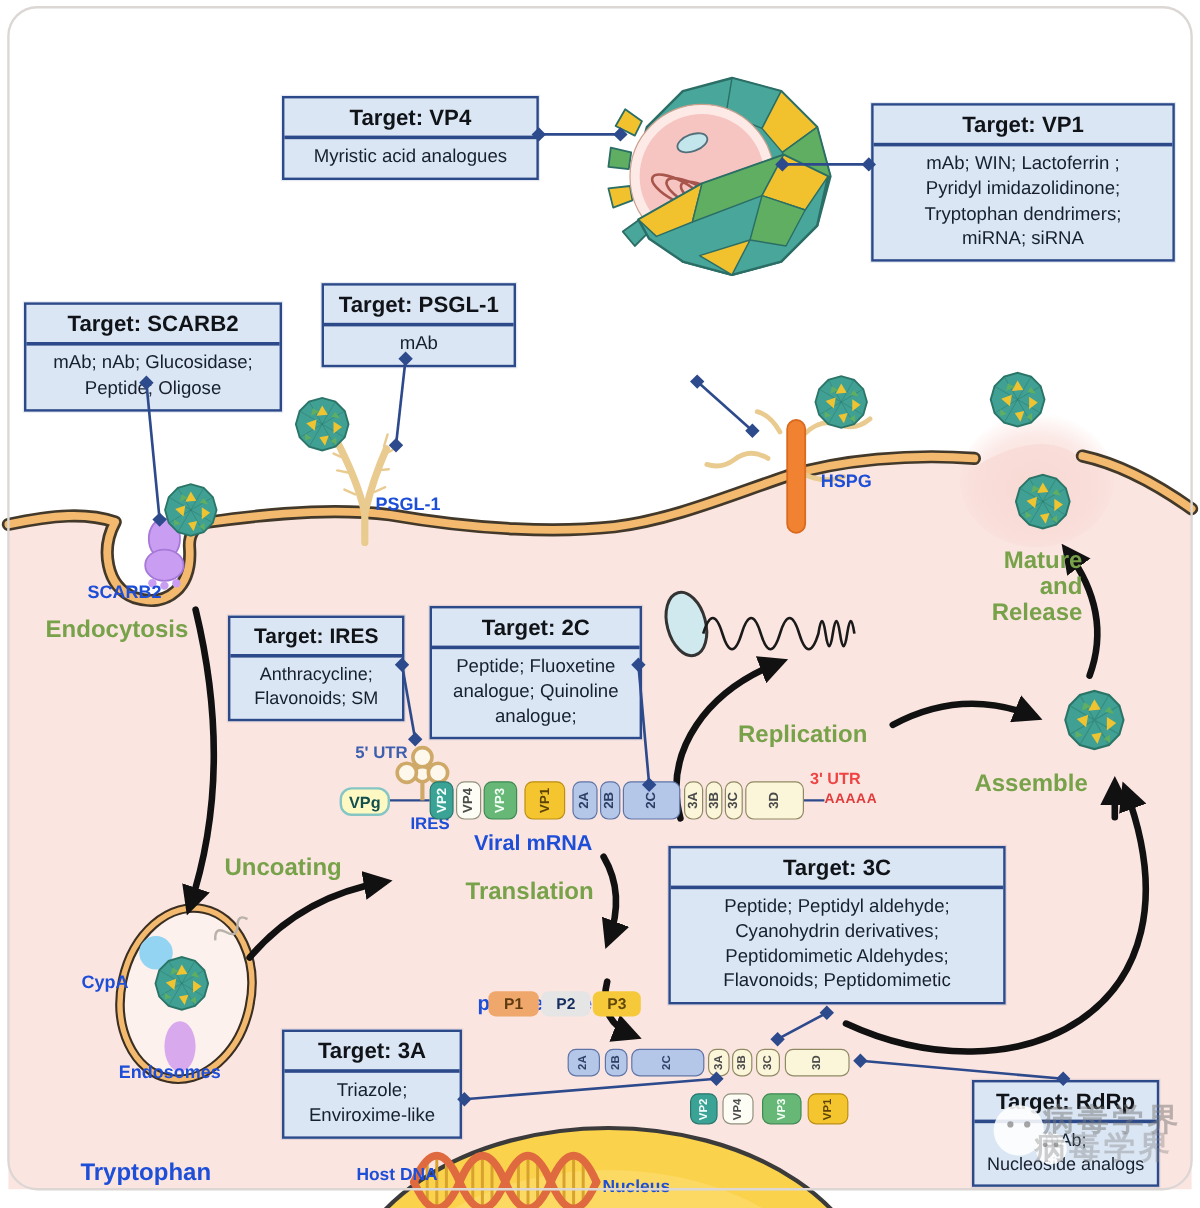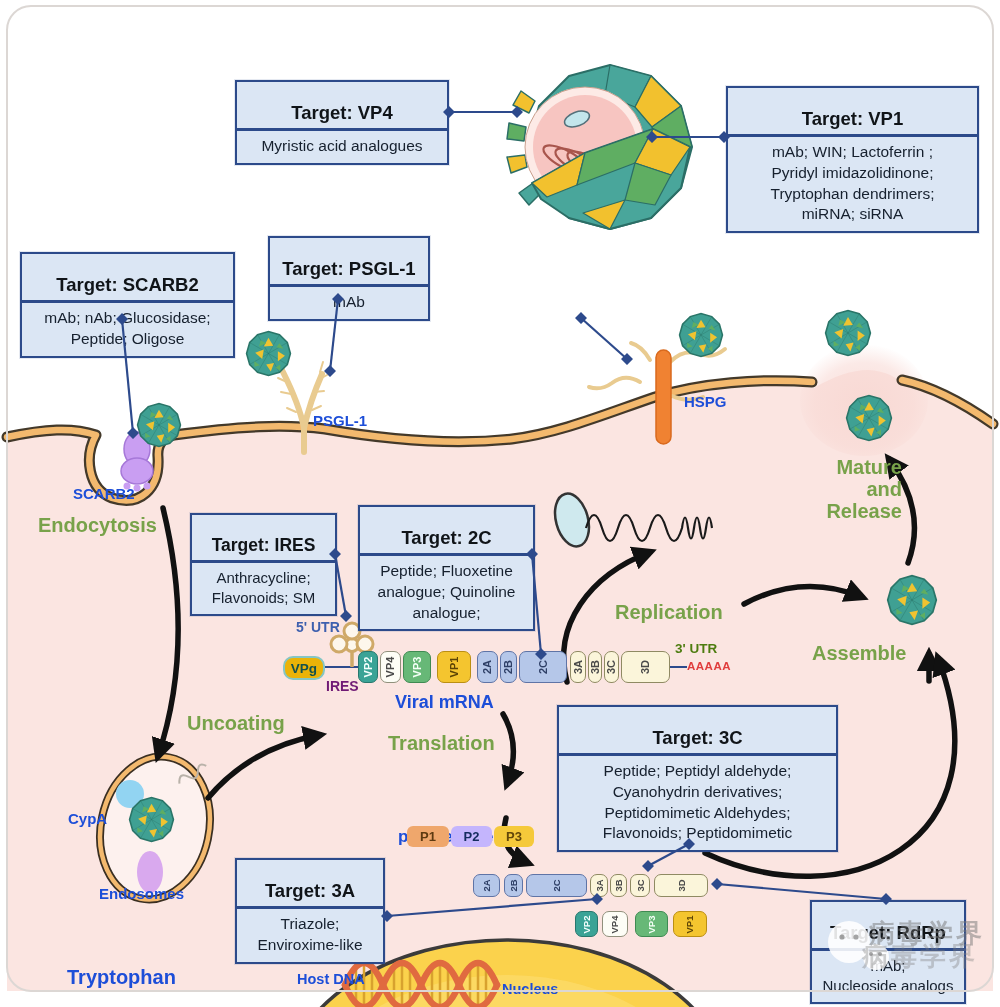--- a/index.html
+++ b/index.html
@@ -3,45 +3,45 @@
 <meta charset="utf-8">
 <style>
   html,body{margin:0;padding:0;background:#fff;}
   #stage{position:relative;width:1000px;height:1007px;background:#fff;overflow:hidden;
          font-family:"Liberation Sans",sans-serif;}
   svg.layer{position:absolute;left:0;top:0;pointer-events:none;}
   
   .tbox{position:absolute;background:#dbe6f4;border:2px solid #2c4a8a;
         box-shadow:0 0 0 1px rgba(44,74,138,.12);}
   .tbox .tt{font-weight:bold;font-size:18.5px;color:#101418;text-align:center;
-            padding:20px 4px 4px;border-bottom:3px solid #2c4a8a;}
+            padding:5px 4px 4px;border-bottom:3px solid #2c4a8a;}
   .tbox .tb{padding:5px 3px 6px;text-align:center;color:#16202e;
             font-size:15.5px;line-height:1.34;}
   
   .stage{position:absolute;font-weight:bold;font-size:20px;color:#78a24a;white-space:nowrap;}
   
   .blabel{position:absolute;font-weight:bold;color:#1d4ed8;white-space:nowrap;}
   
   .seg{position:absolute;border:1.5px solid #6f6f5a;border-radius:7px;
        display:flex;align-items:center;justify-content:center;box-sizing:border-box;}
   .seg span{font-weight:bold;font-size:11px;color:#4a4a4a;transform:rotate(-90deg);white-space:nowrap;}
   .seg.sm span{font-size:9.5px;}
   .seg.teal{background:#3aa396;border-color:#27776d}.seg.teal span{color:#f4fffd}
   .seg.white{background:#fdfdf6;border-color:#90907c}
   .seg.green{background:#67b877;border-color:#3f8a52}.seg.green span{color:#f4fff6}
   .seg.yellow{background:#f4c52f;border-color:#bb8f12}.seg.yellow span{color:#5c4406}
   .seg.blue{background:#b5c7e9;border-color:#5f74a6}.seg.blue span{color:#2e3f66}
   .seg.cream{background:#fbf5da;border-color:#8f8a63}
-  .vpg{position:absolute;background:#eab308;border:2px solid #85c6c4;border-radius:10px;
+  .vpg{position:absolute;background:#fef9c3;border:2px solid #85c6c4;border-radius:10px;
        display:flex;align-items:center;justify-content:center;
        font-weight:bold;font-size:13.5px;color:#11504e;box-sizing:border-box;}
   .ppart{position:absolute;height:21px;border-radius:6px;display:flex;align-items:center;
          justify-content:center;font-weight:bold;font-size:13px;box-sizing:border-box;margin-top:24px;}
   .ppart.p1{background:#efa76c;color:#5d3a10}
-  .ppart.p2{background:#c4b5fd;color:#142c5e}
+  .ppart.p2{background:#e5e5e5;color:#142c5e}
   .ppart.p3{background:#f5c93a;color:#63480a}
   .gnlabel{position:absolute;font-weight:bold;white-space:nowrap;}
   .wm{position:absolute;font-weight:bold;font-size:26px;letter-spacing:3px;
       color:rgba(120,120,120,.5);white-space:nowrap;}
 </style>
 </head>
 <body>
 
 <div id="stage">
 
@@ -276,22 +276,22 @@
   <div class="blabel" style="left:684px;top:393px;font-size:15px">HSPG</div>
   <div class="blabel" style="left:68px;top:810px;font-size:15px">CypA</div>
   <div class="blabel" style="left:99px;top:885px;font-size:15px">Endosomes</div>
   <div class="blabel" style="left:395px;top:692px;font-size:18px">Viral mRNA</div>
   <div class="blabel" style="left:398px;top:827px;font-size:17px">polypeptide</div>
   <div class="blabel" style="left:67px;top:966px;font-size:20px">Tryptophan</div>
   <div class="blabel" style="left:297px;top:971px;font-size:14.5px">Host DNA</div>
   <div class="blabel" style="left:502px;top:981px;font-size:14.5px">Nucleus</div>
 
   <div class="gnlabel" style="left:296px;top:619px;font-size:14px;color:#3d5fae">5' UTR</div>
-  <div class="gnlabel" style="left:326px;top:678px;font-size:14px;color:#701a75">IRES</div>
-  <div class="gnlabel" style="left:675px;top:641px;font-size:13.5px;color:#4d7c0f">3' UTR</div>
+  <div class="gnlabel" style="left:342px;top:678px;font-size:14px;color:#1d4ed8">IRES</div>
+  <div class="gnlabel" style="left:675px;top:641px;font-size:13.5px;color:#ef4444">3' UTR</div>
   <div class="gnlabel" style="left:687px;top:660px;font-size:11.5px;color:#e03c3c;letter-spacing:.5px">AAAAA</div>
 
   <div class="vpg" style="left:283px;top:656px;width:42px;height:24px">VPg</div>
   <div class="seg teal" style="left:358px;top:651px;width:20px;height:32px">
       <span>VP2</span>
     </div>
   <div class="seg white" style="left:380px;top:651px;width:21px;height:32px">
       <span>VP4</span>
     </div>
   <div class="seg green" style="left:403px;top:651px;width:28px;height:32px">

